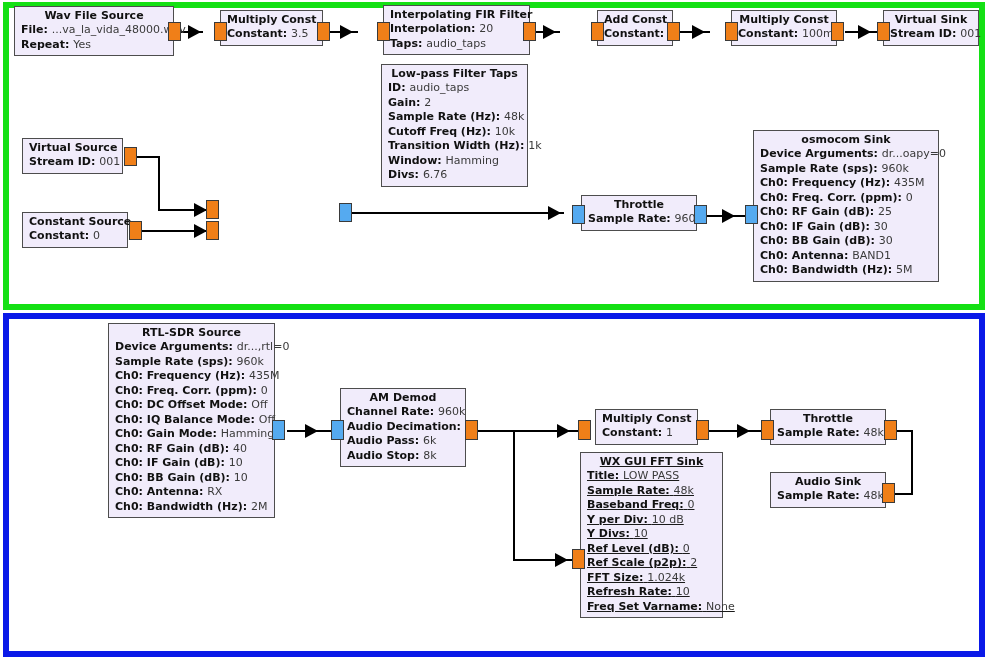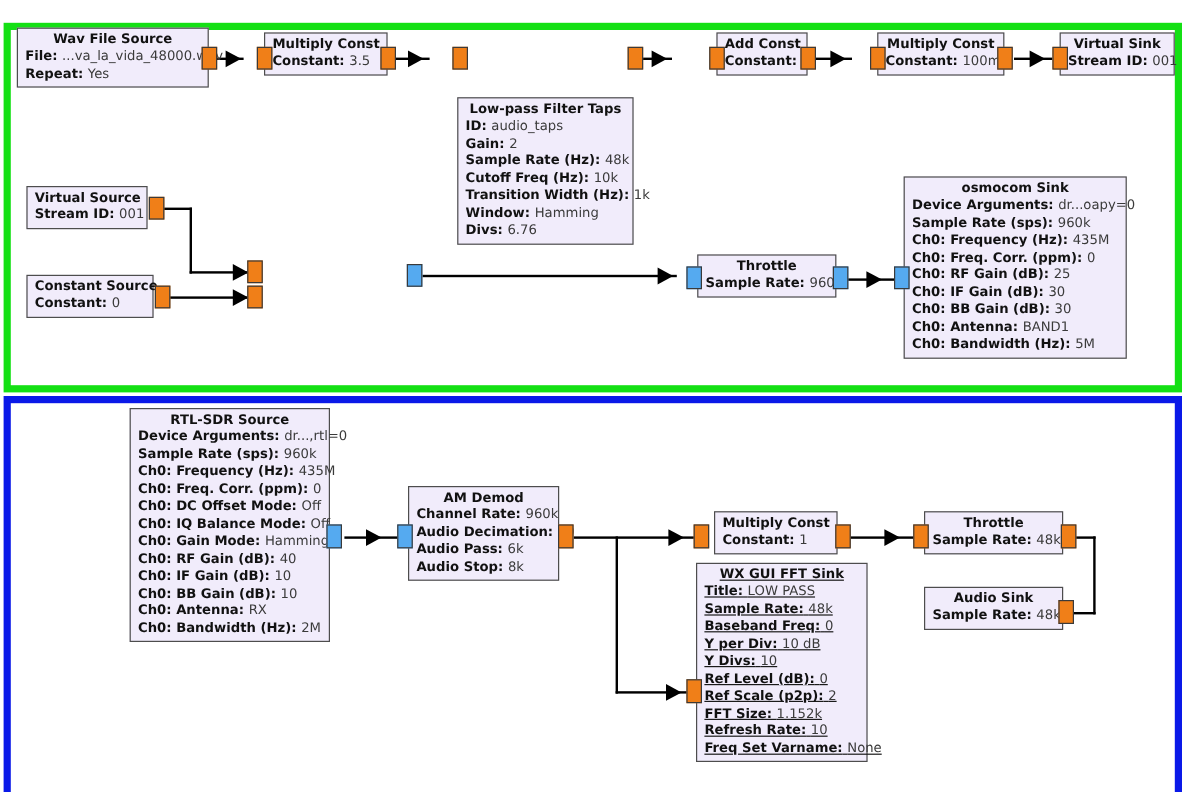--- a/index.html
+++ b/index.html
@@ -1,21 +1,21 @@
 <!DOCTYPE html>
 <html><head>
 <meta charset="utf-8">
 <title>GNU Radio Flowgraph</title>
 <style>
   html,body{margin:0;padding:0;background:#ffffff;}
   body{
     font-family:"DejaVu Sans","Liberation Sans",sans-serif;
     width:988px;height:660px;position:relative;overflow:hidden;
   }
-  #canvas{position:absolute;left:0;top:0;width:988px;height:604px;margin-top:17px;}
+  #canvas{position:absolute;left:0;top:0;width:988px;height:604px;}
 
   
   .frame{position:absolute;box-sizing:border-box;background:#ffffff;}
   #frame-top{left:3px;top:2px;width:982px;height:308px;border:6px solid #14e014;}
   #frame-bottom{left:3px;top:313px;width:982px;height:344px;border:6px solid #0a19e8;}
 
   
   .block{
     position:absolute;box-sizing:border-box;
     background:#f1ecfb;border:1px solid #4d4d4d;
@@ -96,20 +96,31 @@
   <div class="block" id="b-mult1" style="left:220px;top:10px;width:103px;">
     <div class="title">Multiply Const</div>
     <div class="row">
       <span>Constant:</span>
       <span class="v">3.5</span>
     </div>
   </div>
   <div class="port f" style="left:214px;top:22px;width:13px;height:19px;"></div>
   <div class="port f" style="left:317px;top:22px;width:13px;height:19px;"></div>
 
+  <div class="block" id="b-fir" style="left:383px;top:5px;width:147px;">
+    <div class="title">Interpolating FIR Filter</div>
+    <div class="row">
+      <span>Interpolation:</span>
+      <span class="v">20</span>
+    </div>
+    <div class="row">
+      <span>Taps:</span>
+      <span class="v">audio_taps</span>
+    </div>
+  </div>
   <div class="port f" style="left:377px;top:22px;width:13px;height:19px;"></div>
   <div class="port f" style="left:523px;top:22px;width:13px;height:19px;"></div>
 
   <div class="block" id="b-addconst" style="left:597px;top:10px;width:76px;">
     <div class="title">Add Const</div>
     <div class="row">
       <span>Constant:</span>
       <span class="v">1</span>
     </div>
   </div>
@@ -267,19 +278,19 @@
 
   <div class="block" id="b-fftsink" style="left:580px;top:452px;width:143px;text-decoration:underline;">
     <div class="title">WX GUI FFT Sink</div>
     <div class="row"><span>Title:</span> <span class="v">LOW PASS</span></div>
     <div class="row"><span>Sample Rate:</span> <span class="v">48k</span></div>
     <div class="row"><span>Baseband Freq:</span> <span class="v">0</span></div>
     <div class="row"><span>Y per Div:</span> <span class="v">10 dB</span></div>
     <div class="row"><span>Y Divs:</span> <span class="v">10</span></div>
     <div class="row"><span>Ref Level (dB):</span> <span class="v">0</span></div>
     <div class="row"><span>Ref Scale (p2p):</span> <span class="v">2</span></div>
-    <div class="row"><span>FFT Size:</span> <span class="v">1.152k</span></div>
+    <div class="row"><span>FFT Size:</span> <span class="v">1.024k</span></div>
     <div class="row"><span>Refresh Rate:</span> <span class="v">10</span></div>
     <div class="row"><span>Freq Set Varname:</span> <span class="v">None</span></div>
   </div>
   <div class="port f" style="left:572px;top:549px;width:13px;height:20px;"></div>
 
 </div>
 
 </body></html>

